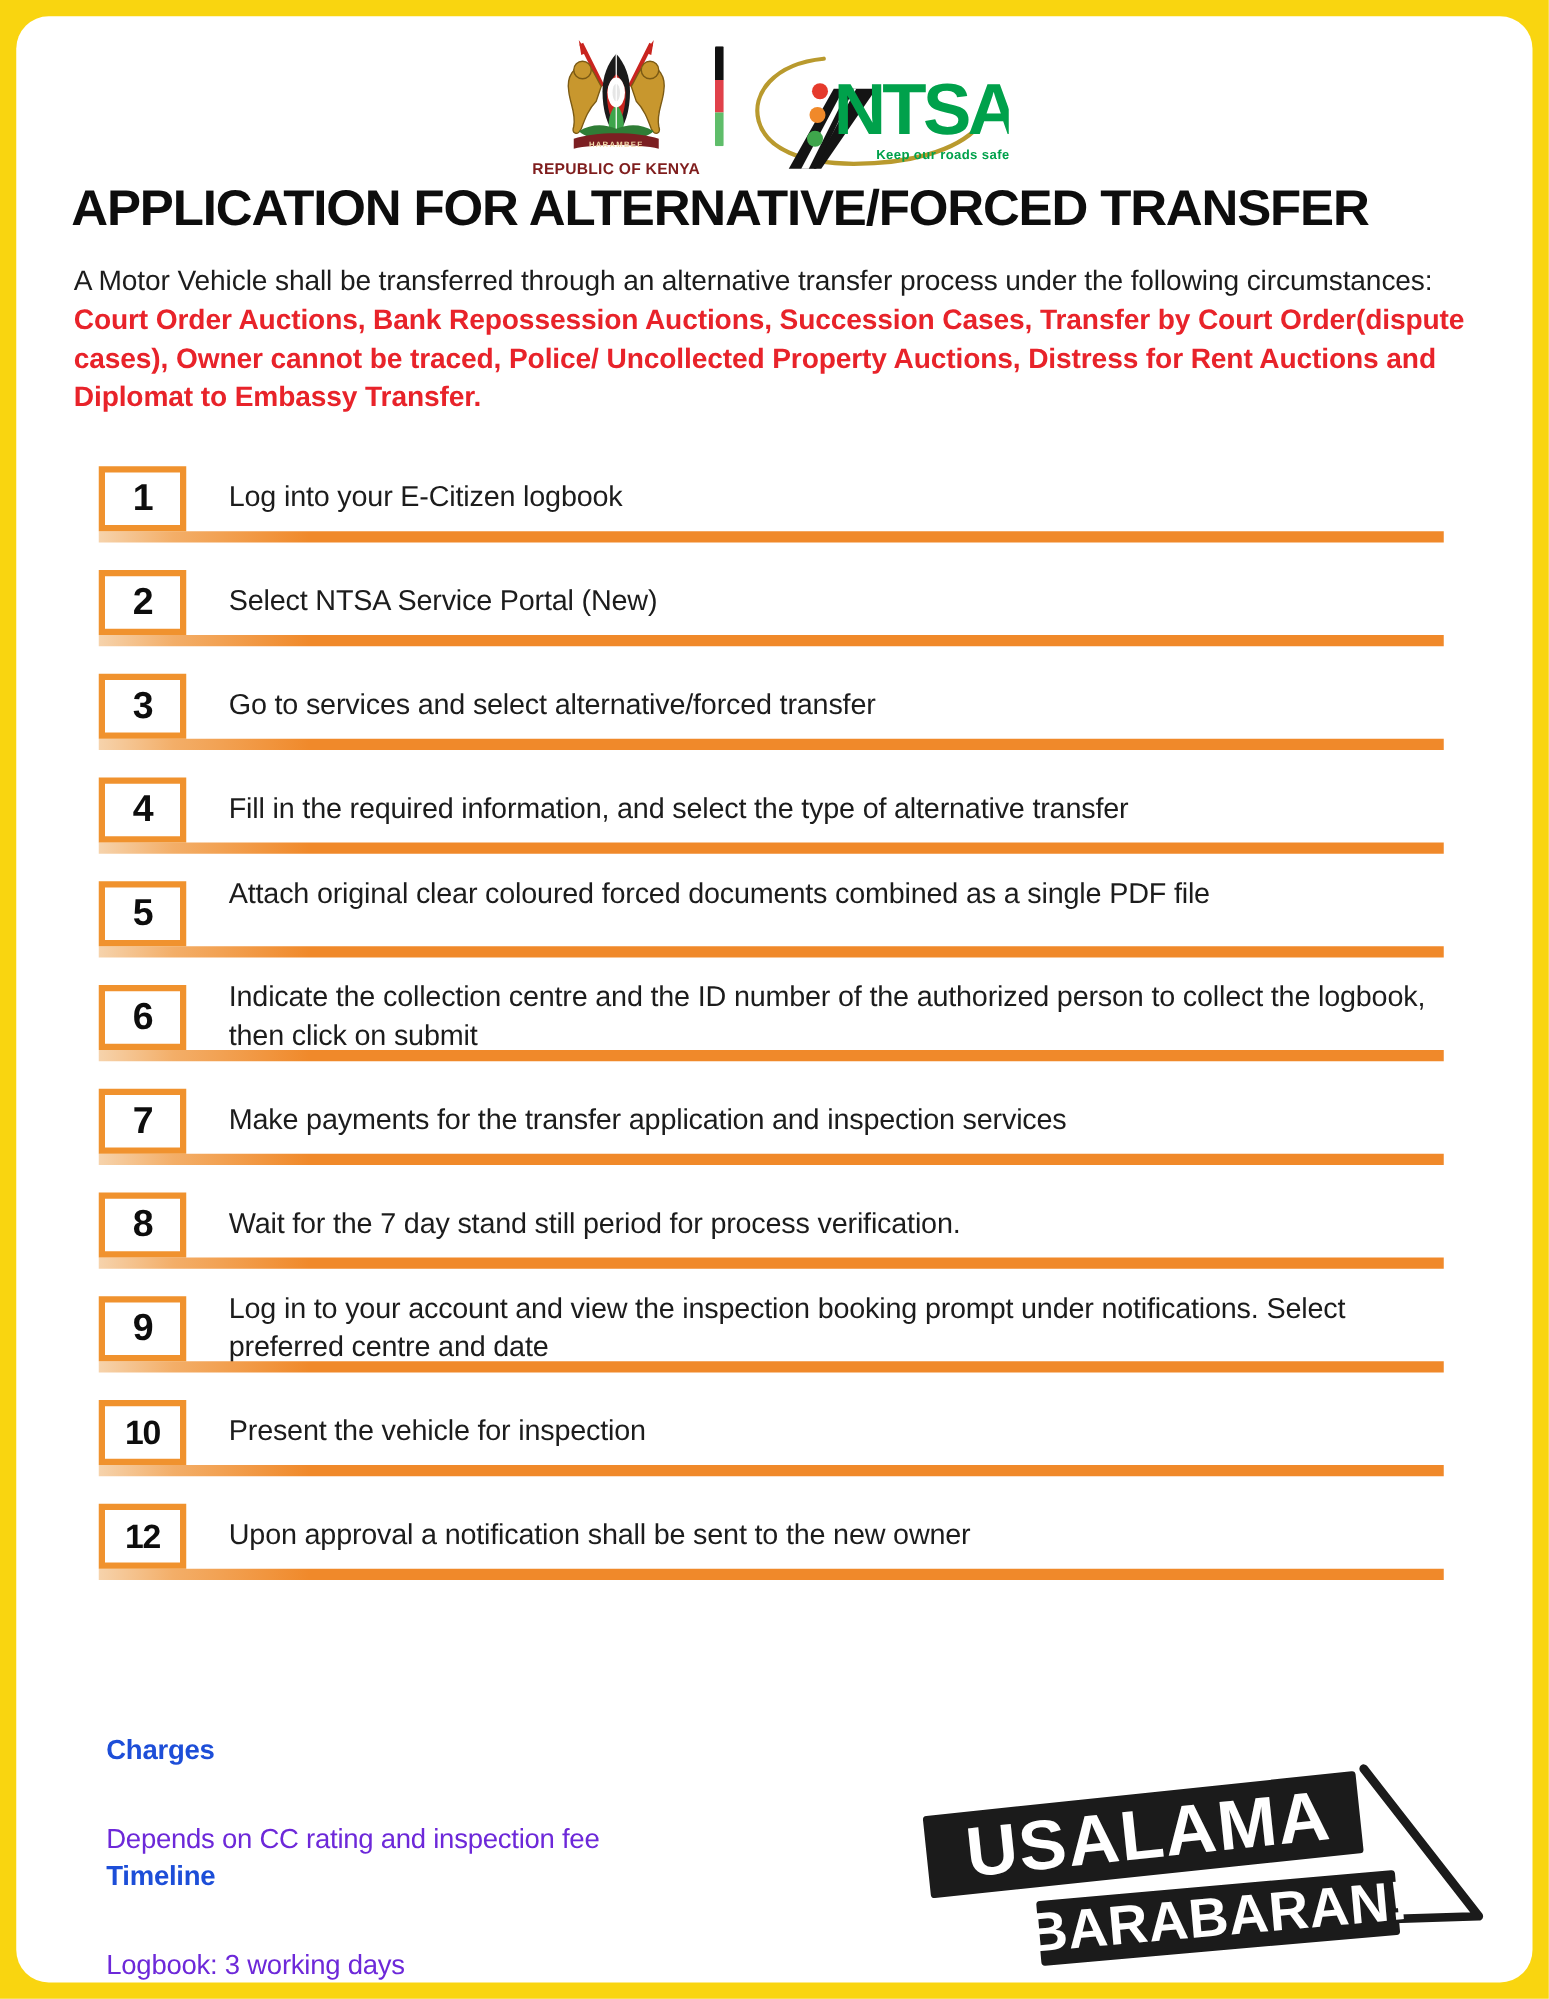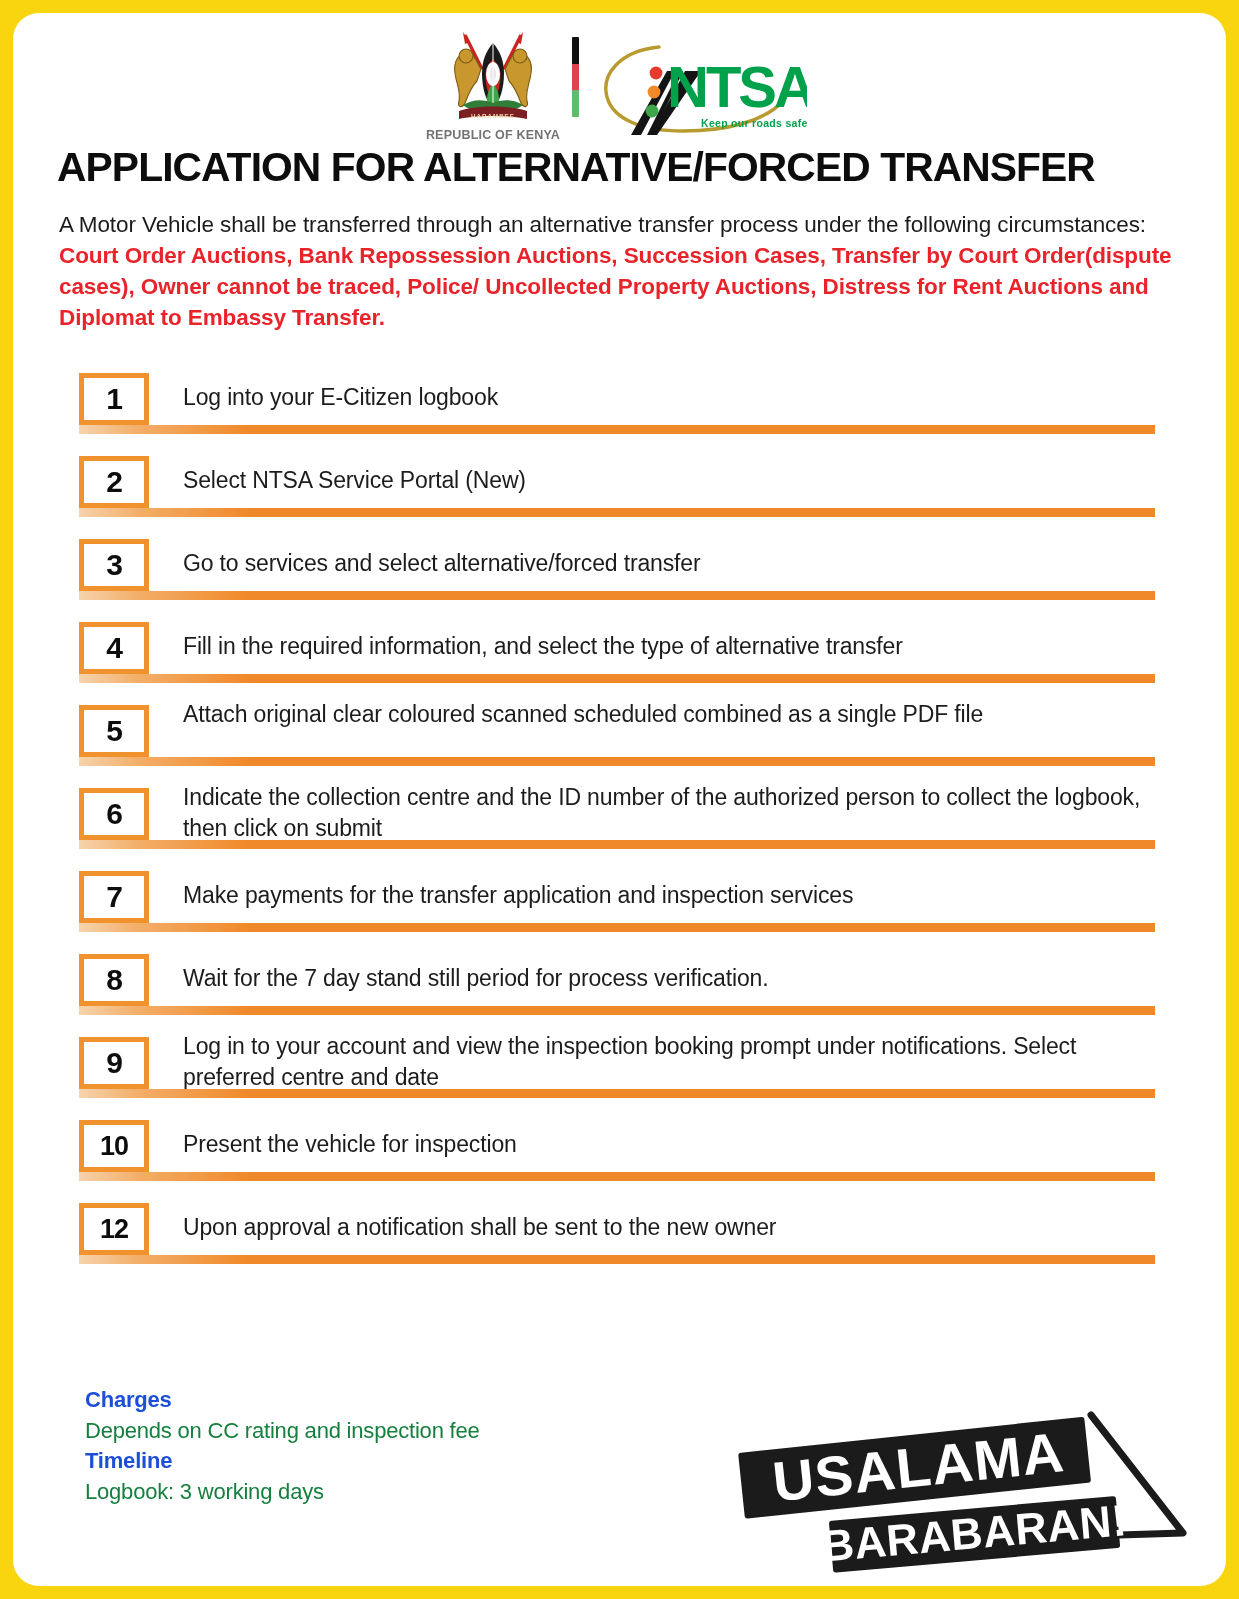--- a/index.html
+++ b/index.html
@@ -41,21 +41,21 @@
     width: 122px;
     display: flex;
     flex-direction: column;
     align-items: center;
   }
   .coat-svg { display:block; }
   .coat-caption {
     font-size: 12.5px;
     font-weight: bold;
     letter-spacing: 0.2px;
-    color: #737373;
+    color: #7f1d1d;
     margin-top: 1px;
     white-space: nowrap;
   }
 
   .flag-bar {
     width: 7px;
     height: 80px;
     margin: 8px 18px 0 18px;
     display: flex;
     flex-direction: column;
@@ -171,23 +171,24 @@
   }
   .footer .lbl {
     font-size: 22px;
     font-weight: bold;
     color: #1d4ed8;
     line-height: 30px;
     letter-spacing: -0.2px;
   }
   .footer .val {
     font-size: 22px;
-    color: #15803d;
+    color: #6d28d9;
     line-height: 31px;
     letter-spacing: -0.2px;
+    margin-top: 40px;
   }
 
   .usalama {
     position: absolute;
     left: 700px;
     top: 1380px;
     width: 500px;
     height: 200px;
   }
 </style>
@@ -286,21 +287,21 @@
         <div class="inner">4</div>
       </div>
       <div class="txt">Fill in the required information, and select the type of alternative transfer</div>
       <div class="bar"></div>
     </div>
 
     <div class="step two-line">
       <div class="numbox">
         <div class="inner">5</div>
       </div>
-      <div class="txt">Attach original clear coloured scanned scheduled combined as a single PDF file</div>
+      <div class="txt">Attach original clear coloured forced documents combined as a single PDF file</div>
       <div class="bar"></div>
     </div>
 
     <div class="step two-line">
       <div class="numbox">
         <div class="inner">6</div>
       </div>
       <div class="txt">Indicate the collection centre and the ID number of the authorized person to collect the logbook, then click on submit</div>
       <div class="bar"></div>
     </div>

